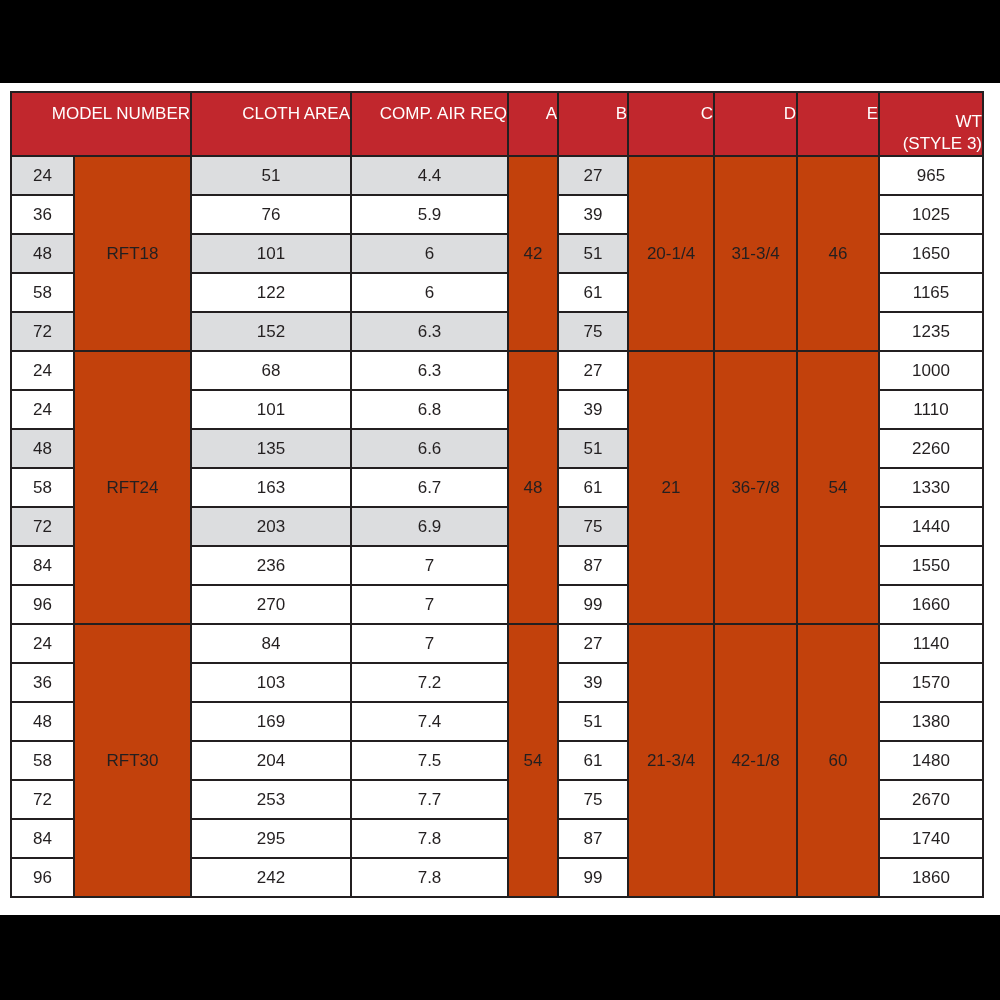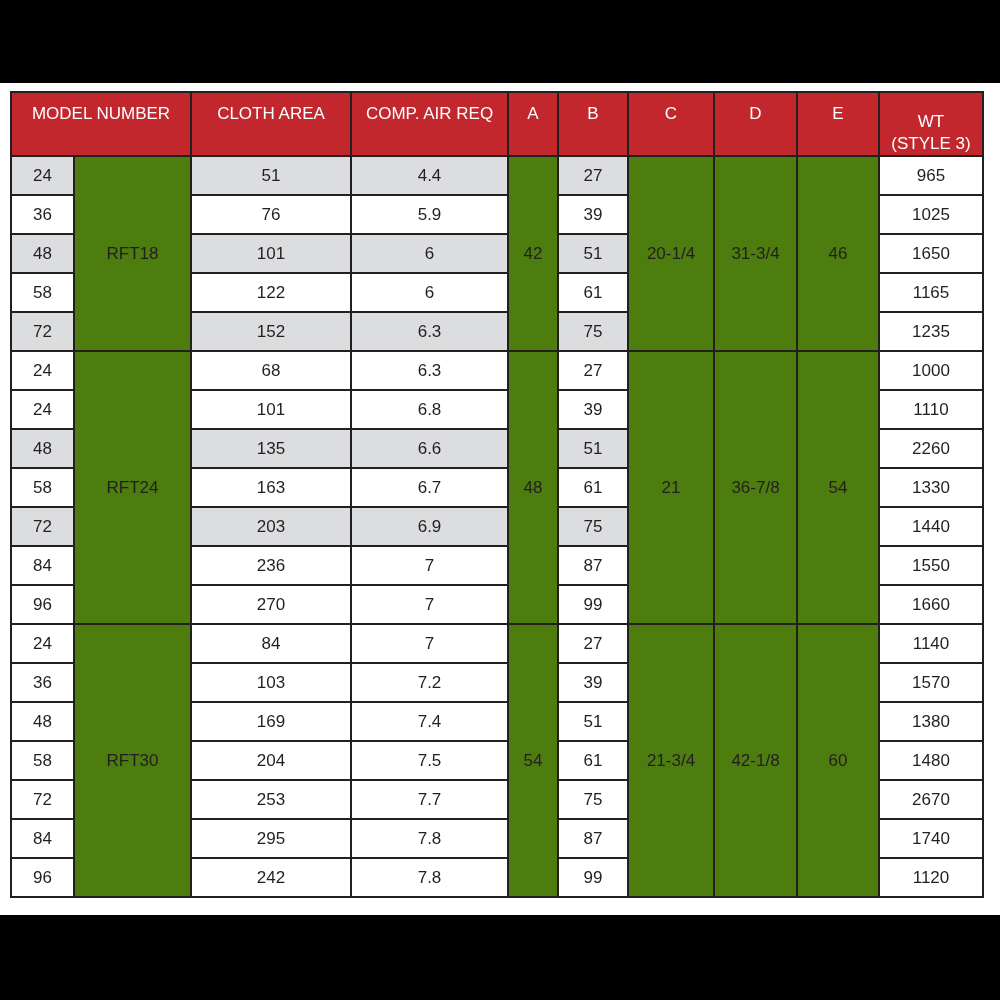--- a/index.html
+++ b/index.html
@@ -4,24 +4,24 @@
 <style>
   html, body { margin:0; padding:0; }
   body { width:1000px; height:1000px; background:#000; position:relative; overflow:hidden;
          font-family:"Liberation Sans", sans-serif; }
   .page { position:absolute; left:0; top:83px; width:1000px; height:832px; background:#fff; }
   table { position:absolute; left:10px; top:8px; border-collapse:collapse; table-layout:fixed;
           width:972px; }
   th, td { border:2.5px solid #231f20; text-align:center; vertical-align:middle; padding:0;
            font-size:17px; color:#231f20; }
   th { background:#c1272d; color:#fff; font-weight:normal; height:57px; vertical-align:top;
-       padding-top:10px; line-height:22px; box-sizing:border-box; }
+       padding-top:10px; line-height:22px; box-sizing:border-box;text-align:right; }
   td { height:37px; }
   td.shade { background:#dcdddf; }
-  td.span { background:#4d7c0f; }
+  td.span { background:#c2410c; }
 </style>
 </head>
 <body>
 
 <div class="page">
   <table>
     <colgroup>
       <col style="width:63px">
         <col style="width:117px">
         <col style="width:160px">
@@ -189,17 +189,17 @@
           <td>295</td>
           <td>7.8</td>
           <td>87</td>
           <td>1740</td>
         </tr>
         <tr>
           <td>96</td>
           <td>242</td>
           <td>7.8</td>
           <td>99</td>
-          <td>1120</td>
+          <td>1860</td>
         </tr>
       </tbody>
   </table>
 </div>
 
 </body></html>

